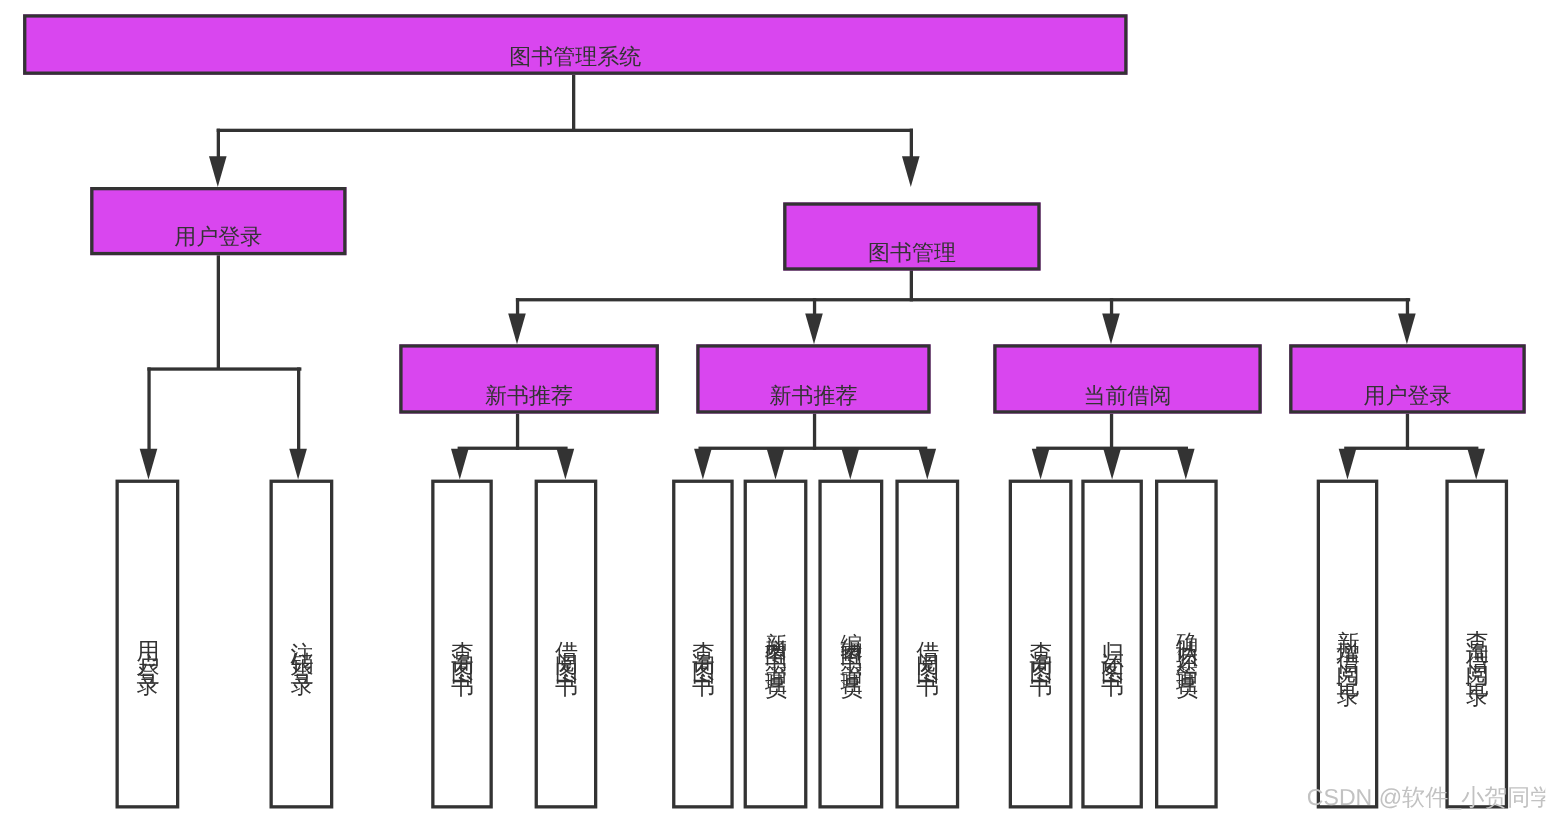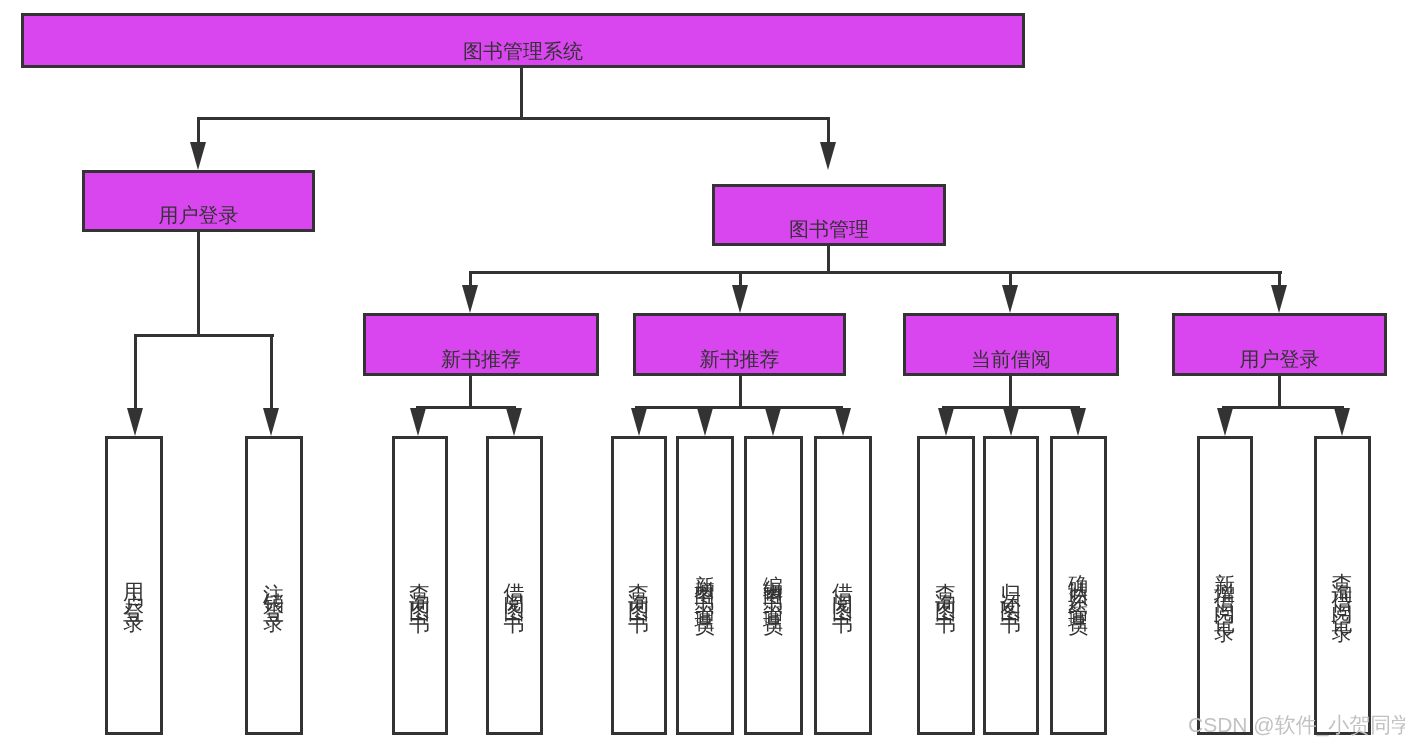--- a/index.html
+++ b/index.html
@@ -74,21 +74,21 @@
   <div class="ah" style="left:1002px;top:285px;"></div>
   <div class="v" style="left:1278px;top:271px;height:17px;"></div>
   <div class="ah" style="left:1271px;top:285px;"></div>
 
   <div class="node" style="left:363px;top:313px;width:236px;height:63px;">
     <span>新书推荐</span>
   </div>
   <div class="node" style="left:633px;top:313px;width:213px;height:63px;">
     <span>新书推荐</span>
   </div>
-  <div class="node" style="left:903px;top:313px;width:216px;height:63px;">
+  <div class="node" style="left:903px;top:313px;width:244px;height:63px;">
     <span>当前借阅</span>
   </div>
   <div class="node" style="left:1172px;top:313px;width:215px;height:63px;">
     <span>用户登录</span>
   </div>
 
   <div class="v" style="left:469px;top:376px;height:33px;"></div>
   <div class="v" style="left:739px;top:376px;height:33px;"></div>
   <div class="v" style="left:1009px;top:376px;height:33px;"></div>
   <div class="v" style="left:1278px;top:376px;height:33px;"></div>

